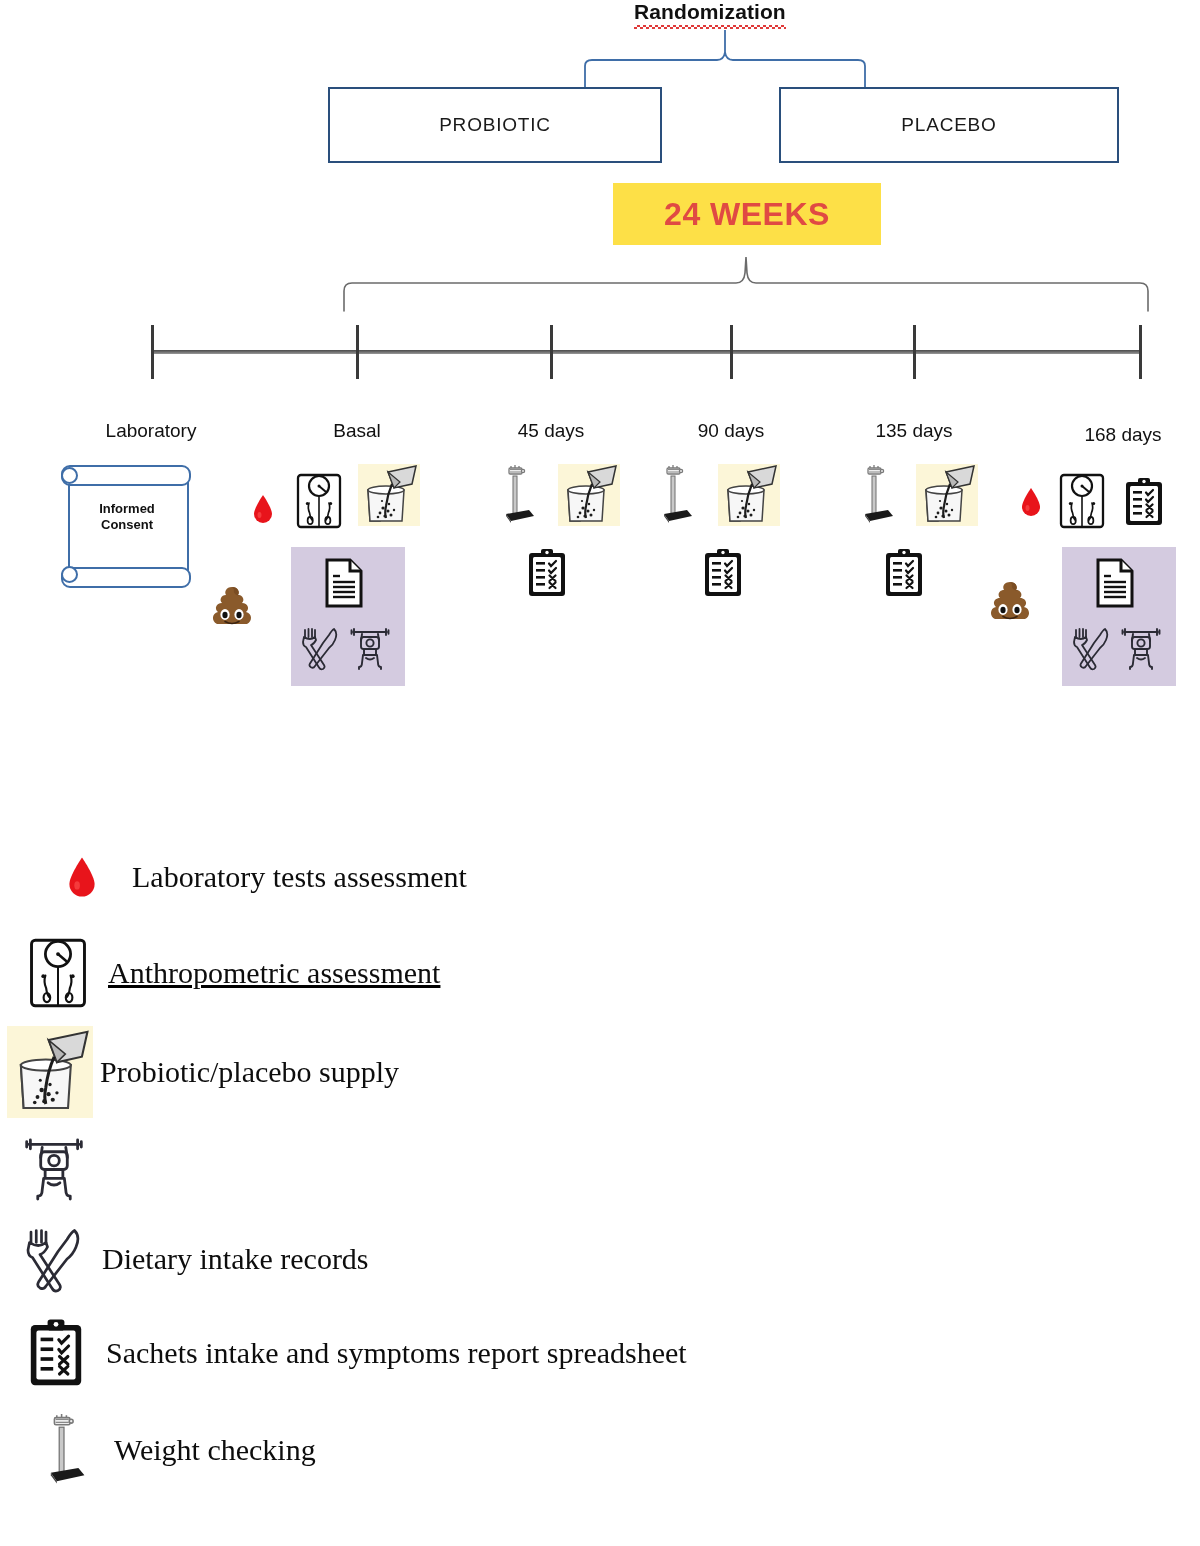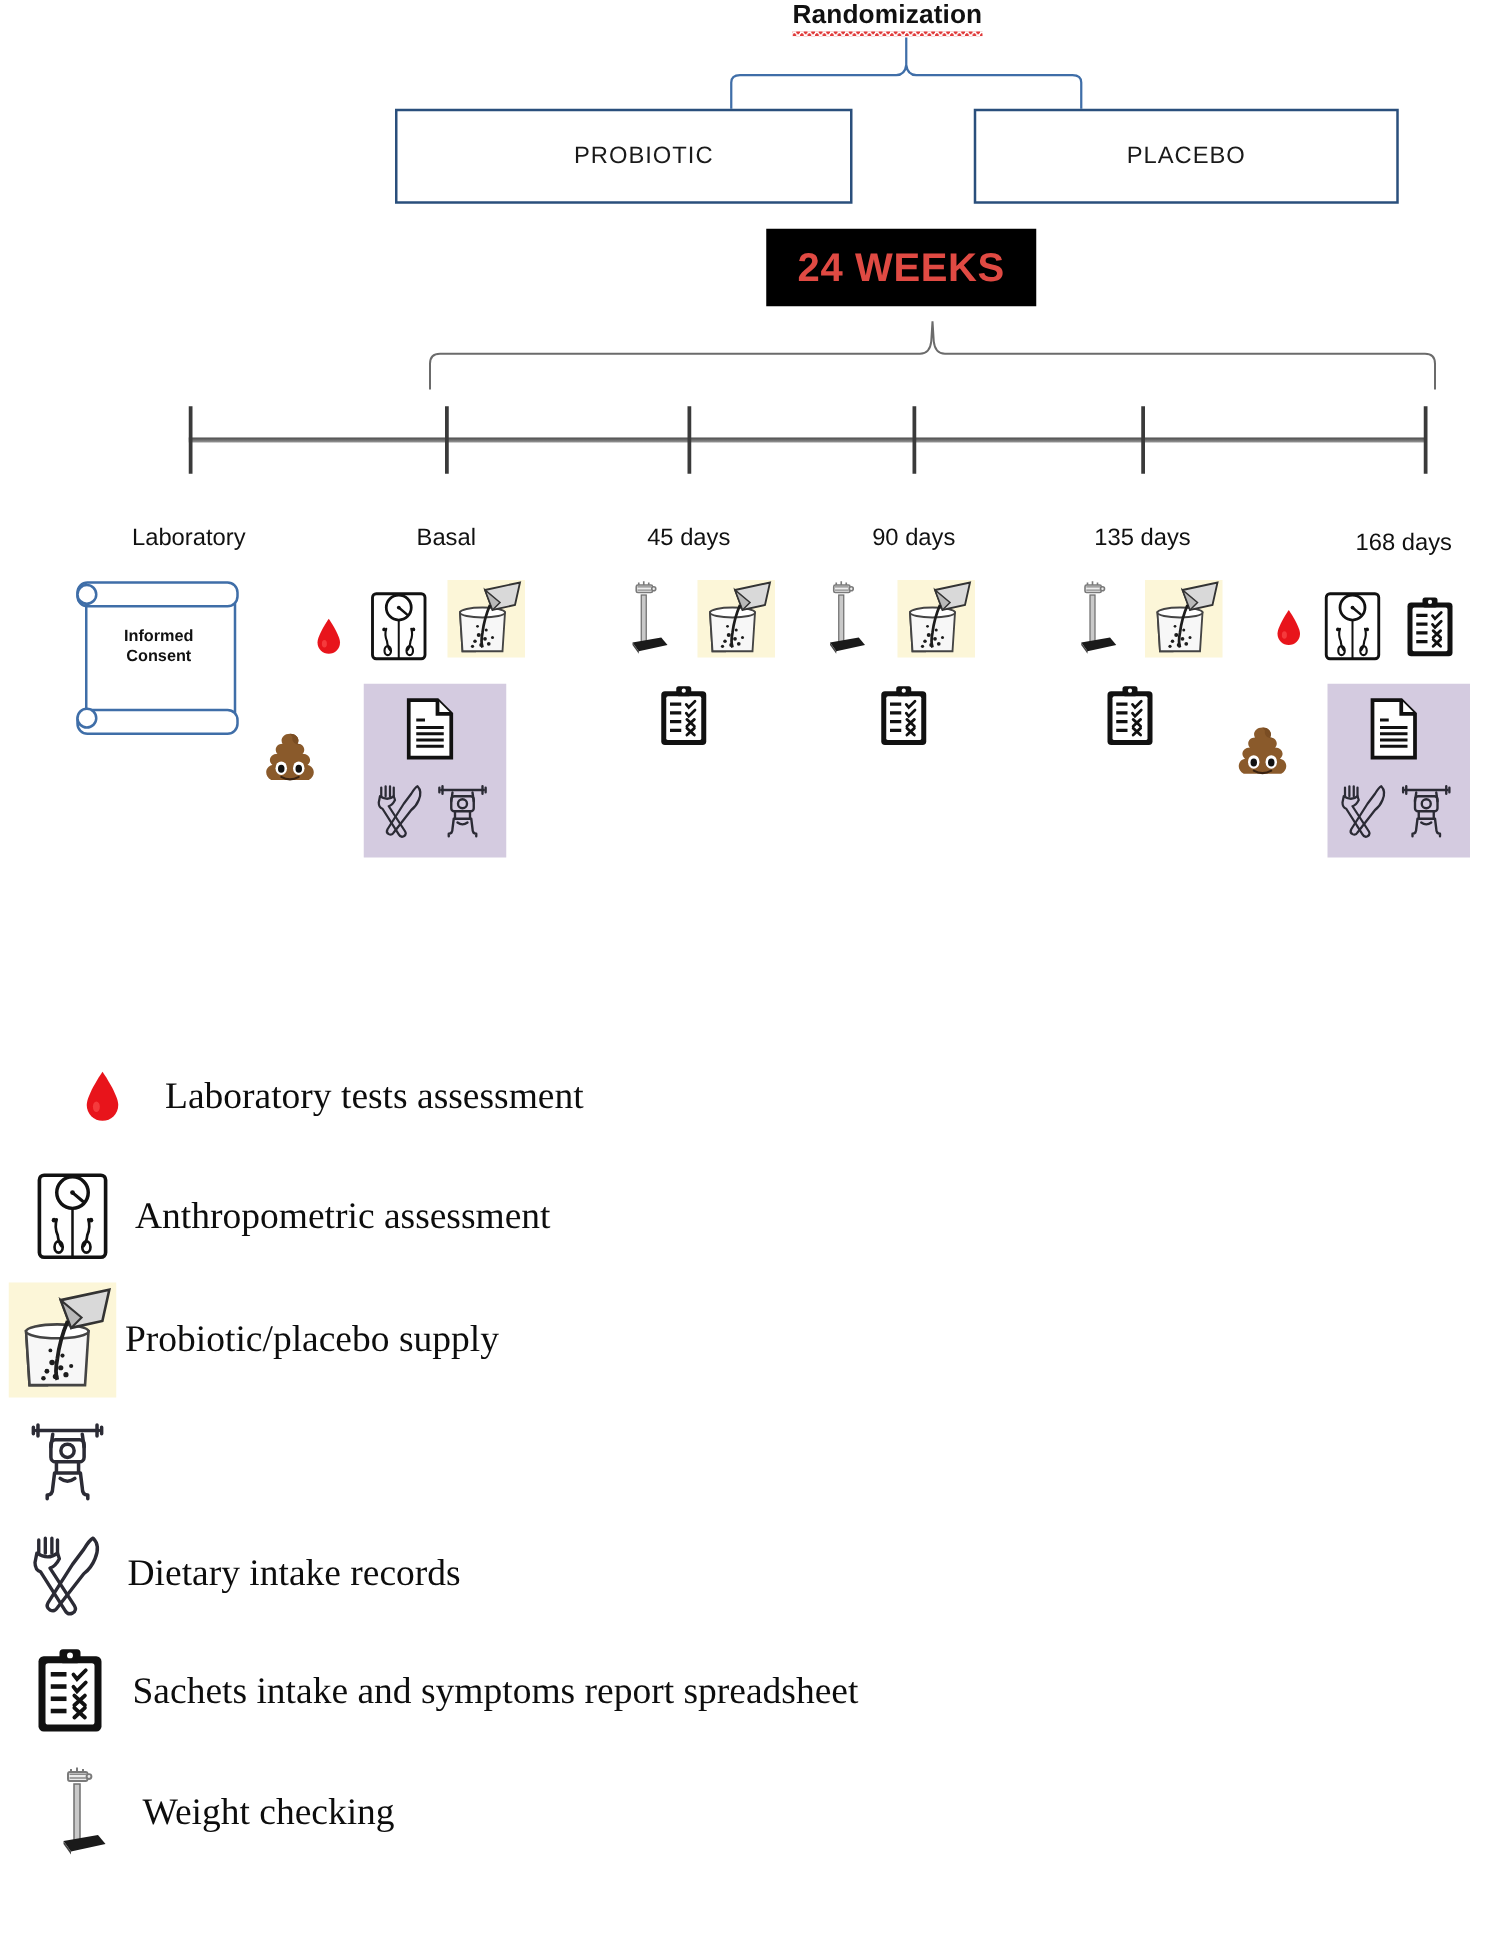--- a/index.html
+++ b/index.html
@@ -44,27 +44,27 @@
   .group-box {
     border: 2.5px solid #2a4f7c;
     background: #ffffff;
     display: flex;
     align-items: center;
     justify-content: center;
     font-size: 19px;
     letter-spacing: 0.8px;
     color: #1a1a1a;
   }
-  #probiotic-box { left: 316px; top: 87px; width: 330px; height: 72px; padding-left: 32px; }
+  #probiotic-box { left: 328px; top: 87px; width: 330px; height: 72px; }
   #placebo-box   { left: 779px; top: 87px; width: 336px; height: 72px; }
 
   #weeks-banner {
     left: 613px; top: 183px;
-    width: 216px; height: 62px;
-    background: #000000;
+    width: 268px; height: 62px;
+    background: #fde047;
     display: flex;
     align-items: center;
     justify-content: center;
   }
   #weeks-banner span {
     font-size: 32px;
     font-weight: bold;
     color: #e04a43;
     letter-spacing: 0.5px;
   }
@@ -615,21 +615,21 @@
     <div class="legend-row" style="height:94px;">
       <div class="legend-icon" style="width:100px; padding-left:32px;">
         <svg width="30" height="42" viewBox="0 0 20 30">
           <path d="M10,1 C10,1 1,14 1,20 a9,9 0 0 0 18,0 C19,14 10,1 10,1 Z" fill="#e8141b"></path>
           <ellipse cx="6.5" cy="21" rx="2" ry="3" fill="#ff5a57" opacity="0.55"></ellipse>
         </svg>
       </div>
       <div class="legend-text">Laboratory tests assessment</div>
     </div>
 
-    <div class="legend-row" style="height:98px;">
+    <div class="legend-row" style="height:98px;text-decoration:underline;">
       <div class="legend-icon" style="width:100px; padding-left:8px;">
         <svg width="58" height="72" viewBox="0 0 46 56">
           <rect x="2" y="2" width="42" height="52" rx="3" fill="#fff" stroke="#111" stroke-width="2.3"></rect>
           <line x1="23" y1="20" x2="23" y2="54" stroke="#111" stroke-width="1.6"></line>
           <circle cx="23" cy="13" r="10" fill="#fff" stroke="#111" stroke-width="2.2"></circle>
           <line x1="23" y1="13" x2="29.5" y2="18.5" stroke="#111" stroke-width="2" stroke-linecap="round"></line>
           <circle cx="23" cy="13" r="1.5" fill="#111"></circle>
           <path d="M13,30 q-1.6,5 0.6,10 q0.6,5 2.4,7" stroke="#111" stroke-width="1.7" fill="none" stroke-linecap="round"></path>
           <ellipse cx="14.2" cy="47.5" rx="2.6" ry="3.6" fill="none" stroke="#111" stroke-width="1.7"></ellipse>
           <circle cx="11.3" cy="30.5" r="1.5" fill="#111"></circle>

